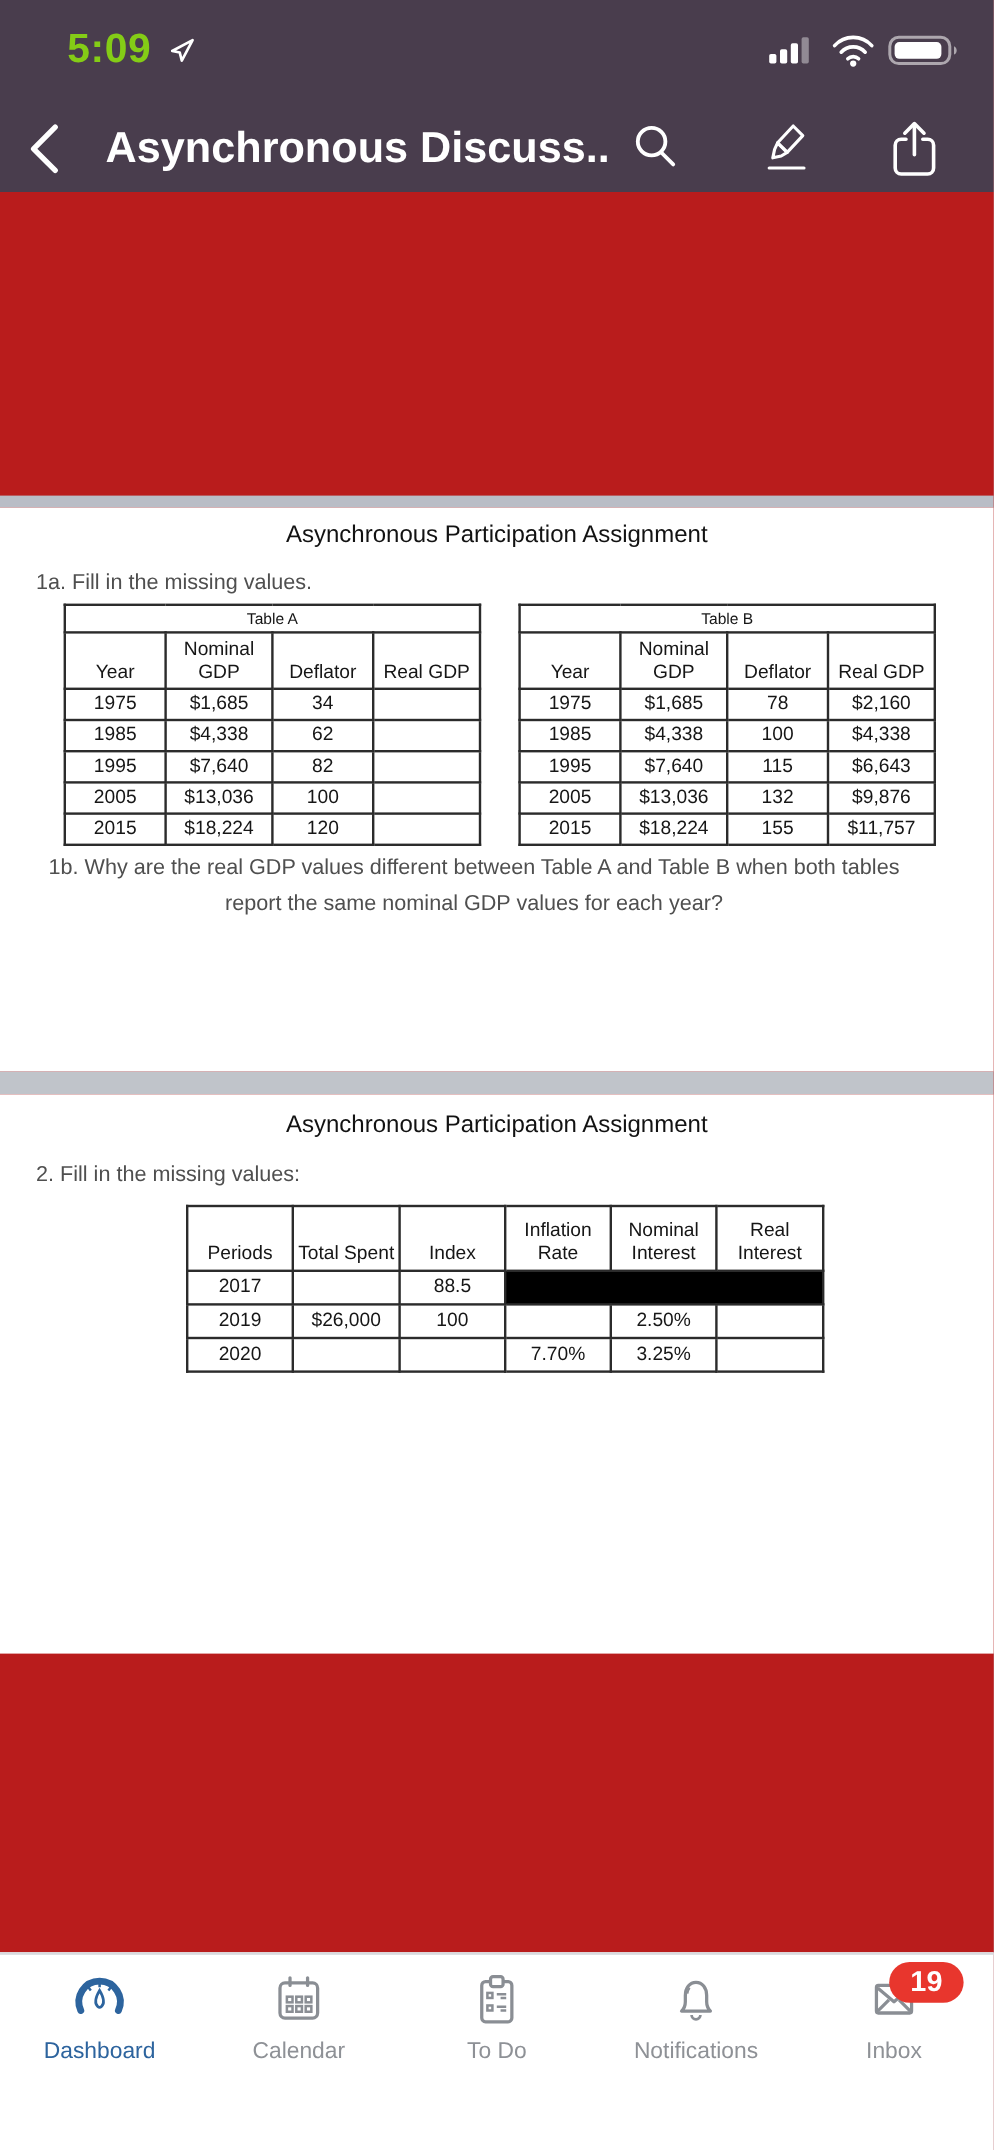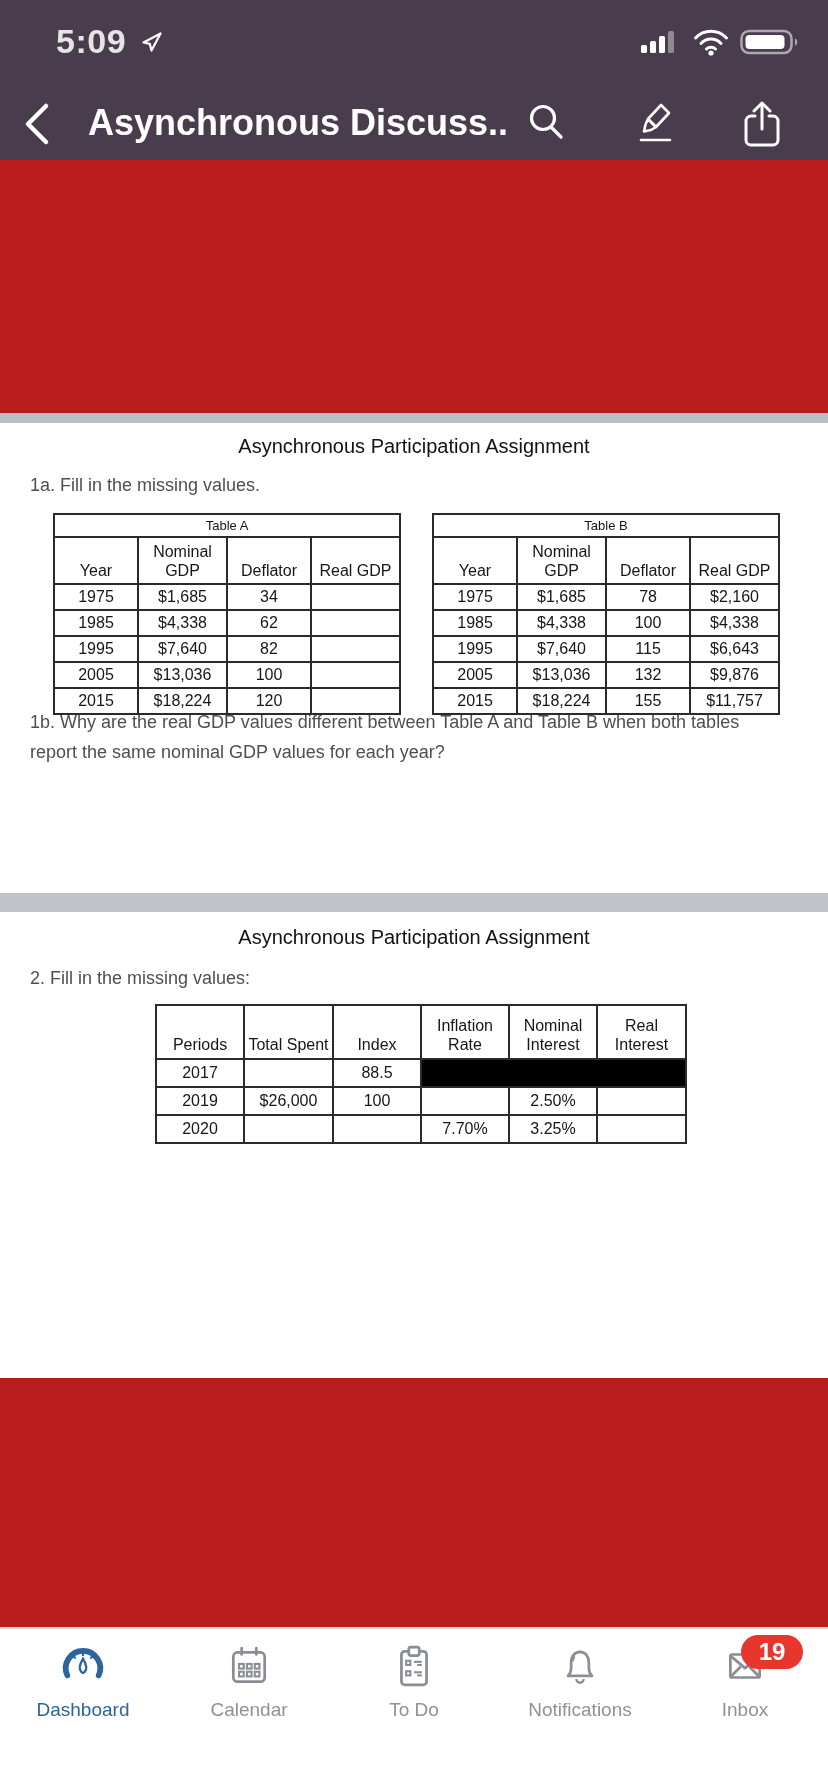--- a/index.html
+++ b/index.html
@@ -11,21 +11,21 @@
     overflow:hidden;
   }
   
   .app-header {
     position:absolute; top:0; left:0; width:828px; height:160px;
     background:#493d4d; color:#fff;
   }
   .status-bar { position:absolute; top:0; left:0; right:0; height:84px; }
   .status-time {
     position:absolute; left:56px; top:22px;
-    font-size:34px; font-weight:bold; letter-spacing:0.5px; color:#e5e5e5;
+    font-size:34px; font-weight:bold; letter-spacing:0.5px; color:#84cc16;
   }
   .loc-arrow { position:absolute; left:140px; top:30px; }
   .status-right { position:absolute; right:26px; top:28px; display:flex; align-items:center; gap:10px; }
   .nav-bar { position:absolute; top:88px; left:0; right:0; height:72px; }
   .back-btn { position:absolute; left:20px; top:12px; width:36px; height:48px; cursor:pointer; }
   .nav-title {
     position:absolute; left:88px; top:14px; width:420px;
     font-size:36px; font-weight:bold; color:#fff;
     white-space:nowrap; overflow:hidden;
   }
@@ -39,25 +39,25 @@
   .page-shadow-strip { position:absolute; top:253px; left:0; width:828px; height:10px; background:#b9bdc6; }
   .page { position:absolute; left:0; width:828px; background:#ffffff; }
   .page1 { top:263px; height:470px; }
   .page-divider { position:absolute; top:733px; left:0; width:828px; height:19px; background:#c0c4ca; }
   .page2 { top:752px; height:466px; }
 
   .doc-title {
     position:absolute; left:0; width:828px; text-align:center;
     font-size:20px; color:#121212;
   }
-  .doc-q { position:absolute; left:30px; font-size:18px; color:#4f4f4f; }
+  .doc-q { position:absolute; left:30px; font-size:18px; color:#4f4f4f;text-align:center; }
   .q1b { width:730px; line-height:30px; }
 
   
-  .tables-row { position:absolute; top:80px; left:53px; display:flex; gap:31px;margin-top:10px; }
+  .tables-row { position:absolute; top:80px; left:53px; display:flex; gap:31px; }
   table.gdp {
     border-collapse:collapse; table-layout:fixed; width:346px;
     font-size:16px; color:#161616; background:#fff;
   }
   table.gdp th, table.gdp td { border:2px solid #2b2b2b; text-align:center; font-weight:normal; padding:0; }
   table.gdp .cap-row th { height:23px; font-size:13px; }
   table.gdp .head-row th {
     height:47px; vertical-align:bottom; padding-bottom:3px;
     white-space:pre-line; line-height:1.2;
   }

